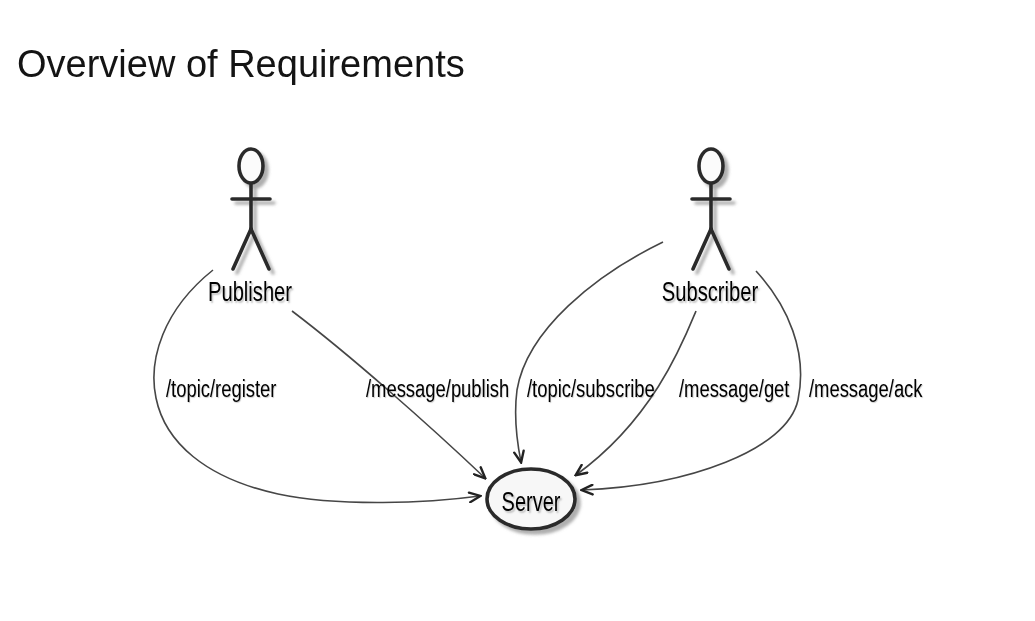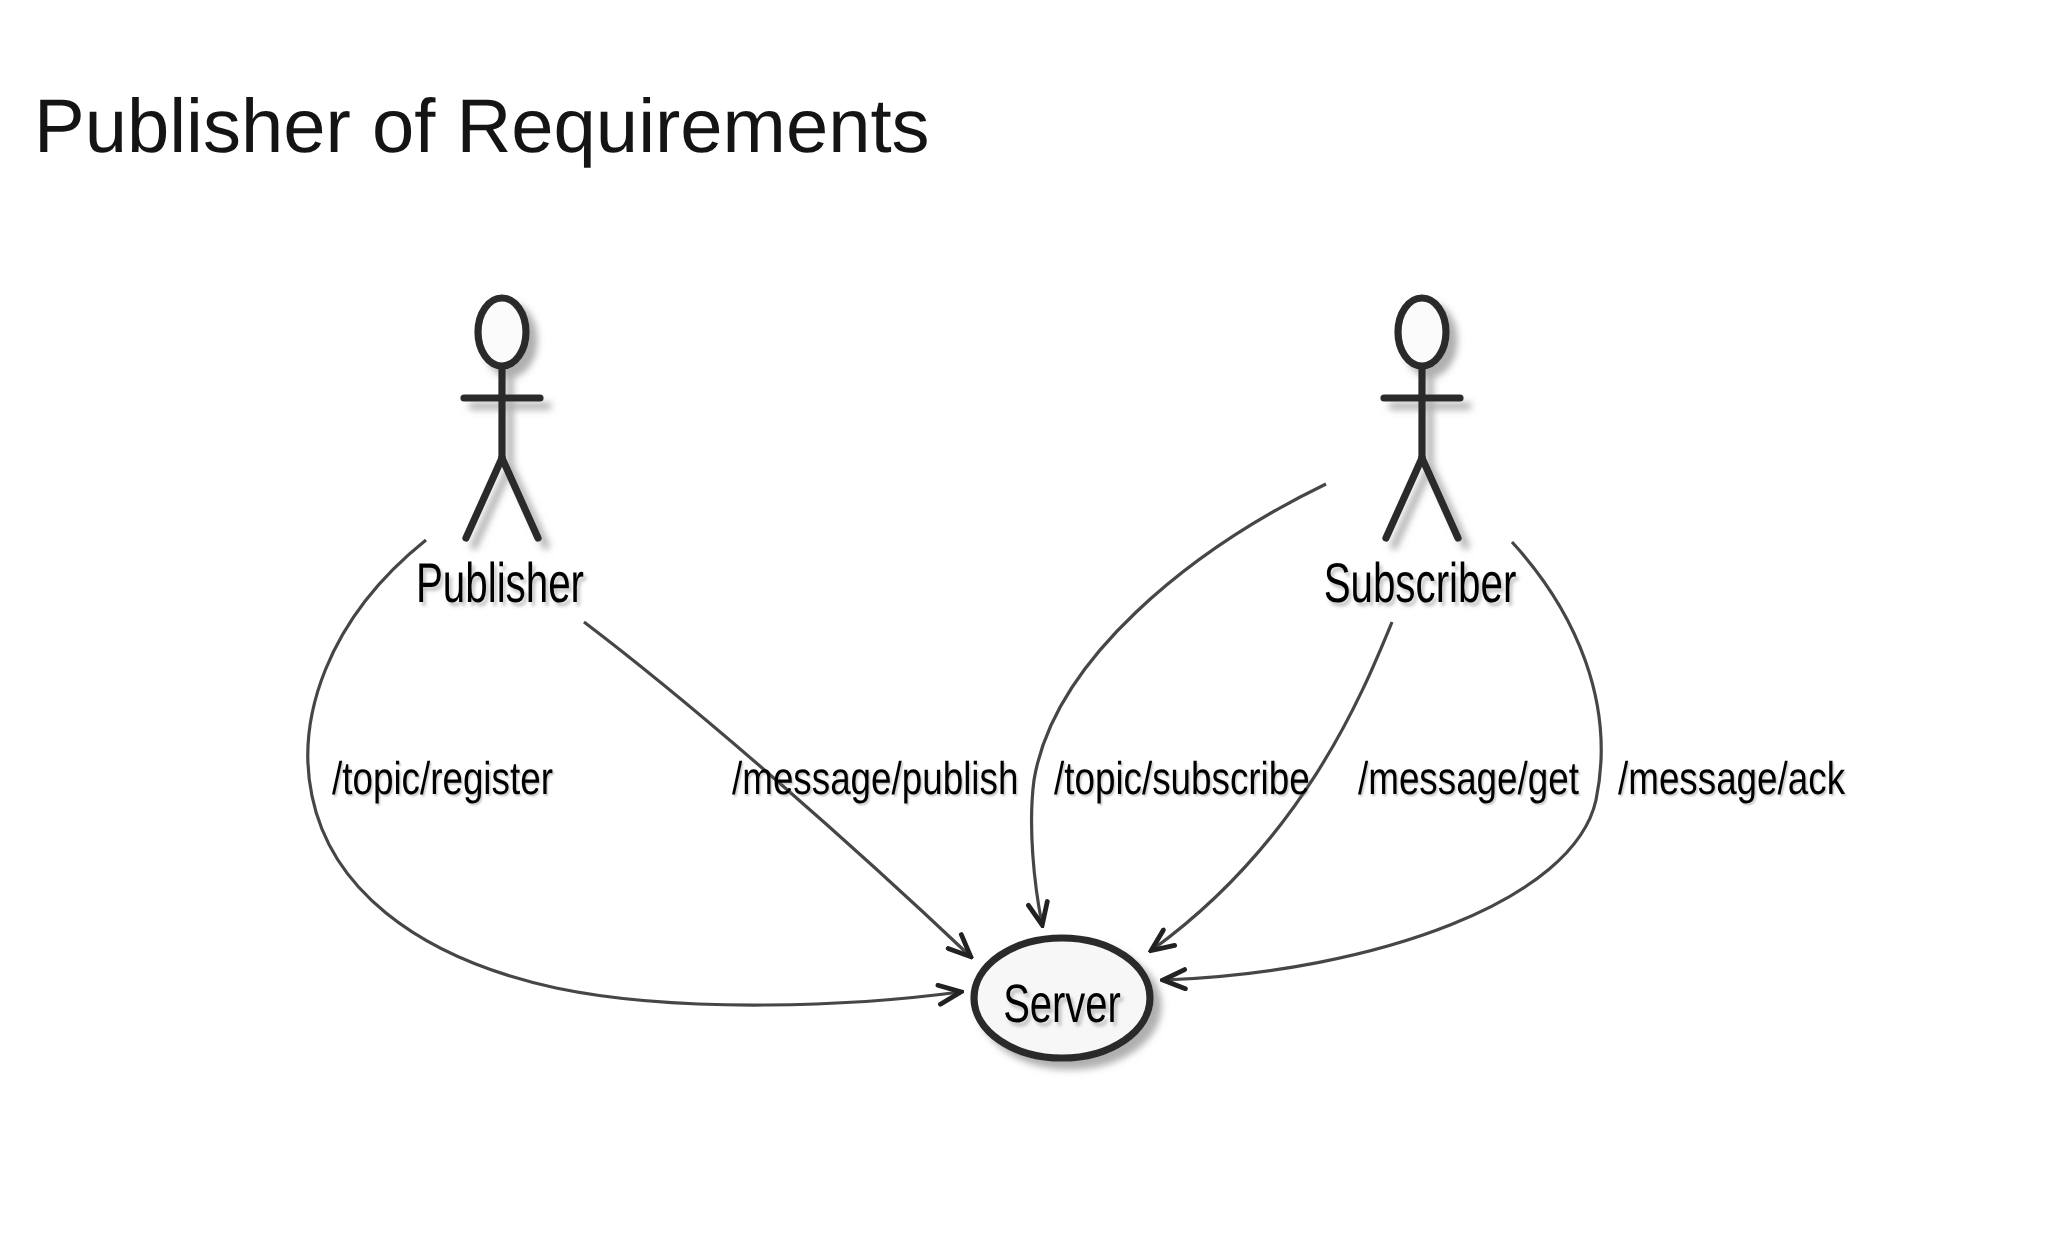--- a/index.html
+++ b/index.html
@@ -56,21 +56,21 @@
     transform: scaleX(0.8);
     transform-origin: 0 50%;
     text-shadow: 1px 1px 1px rgba(110,110,110,0.35);
   }
 </style>
 </head>
 <body>
 
 <div id="slide">
 
-  <div id="title">Publisher of Requirements</div>
+  <div id="title">Overview of Requirements</div>
 
   <svg id="diagram-svg" width="1035" height="621" viewBox="0 0 1035 621">
     <defs>
       <filter id="ds" x="-40%" y="-40%" width="180%" height="180%">
         <feGaussianBlur in="SourceAlpha" stdDeviation="1.8"></feGaussianBlur>
         <feOffset dx="4" dy="4" result="off"></feOffset>
         <feFlood flood-color="#6e6e6e" flood-opacity="0.55"></feFlood>
         <feComposite in2="off" operator="in" result="sh"></feComposite>
         <feMerge>
           <feMergeNode in="sh"></feMergeNode>

